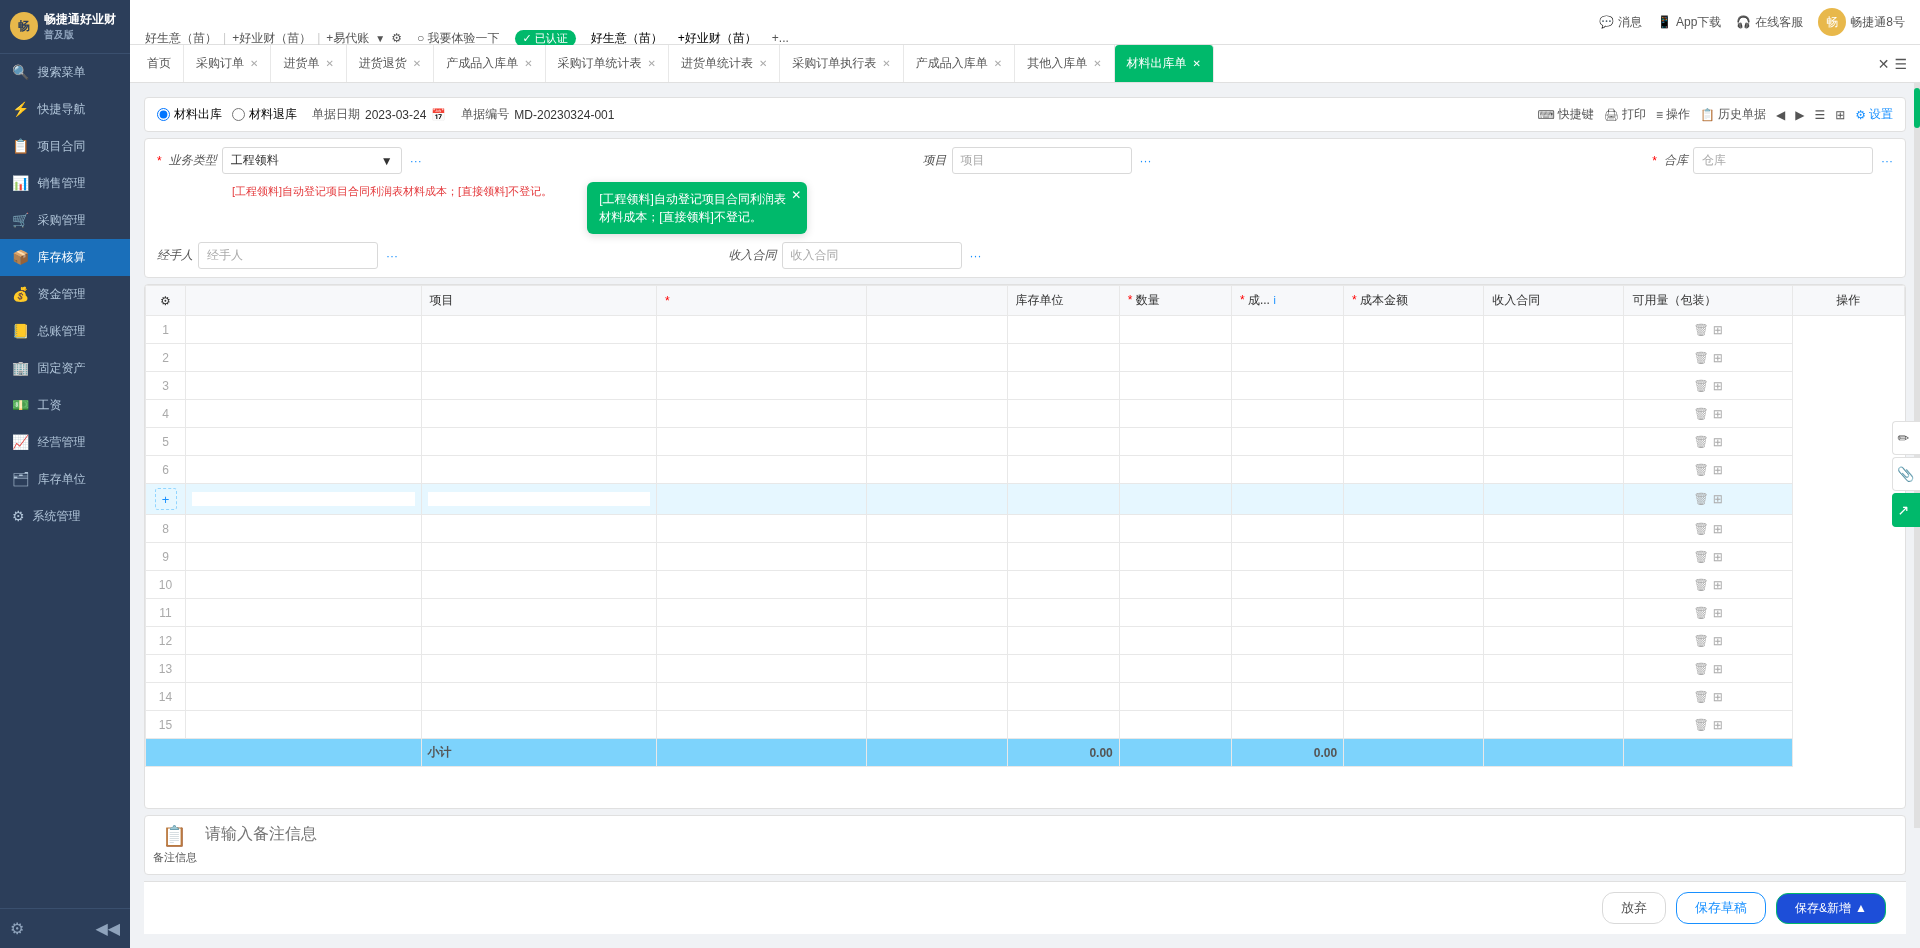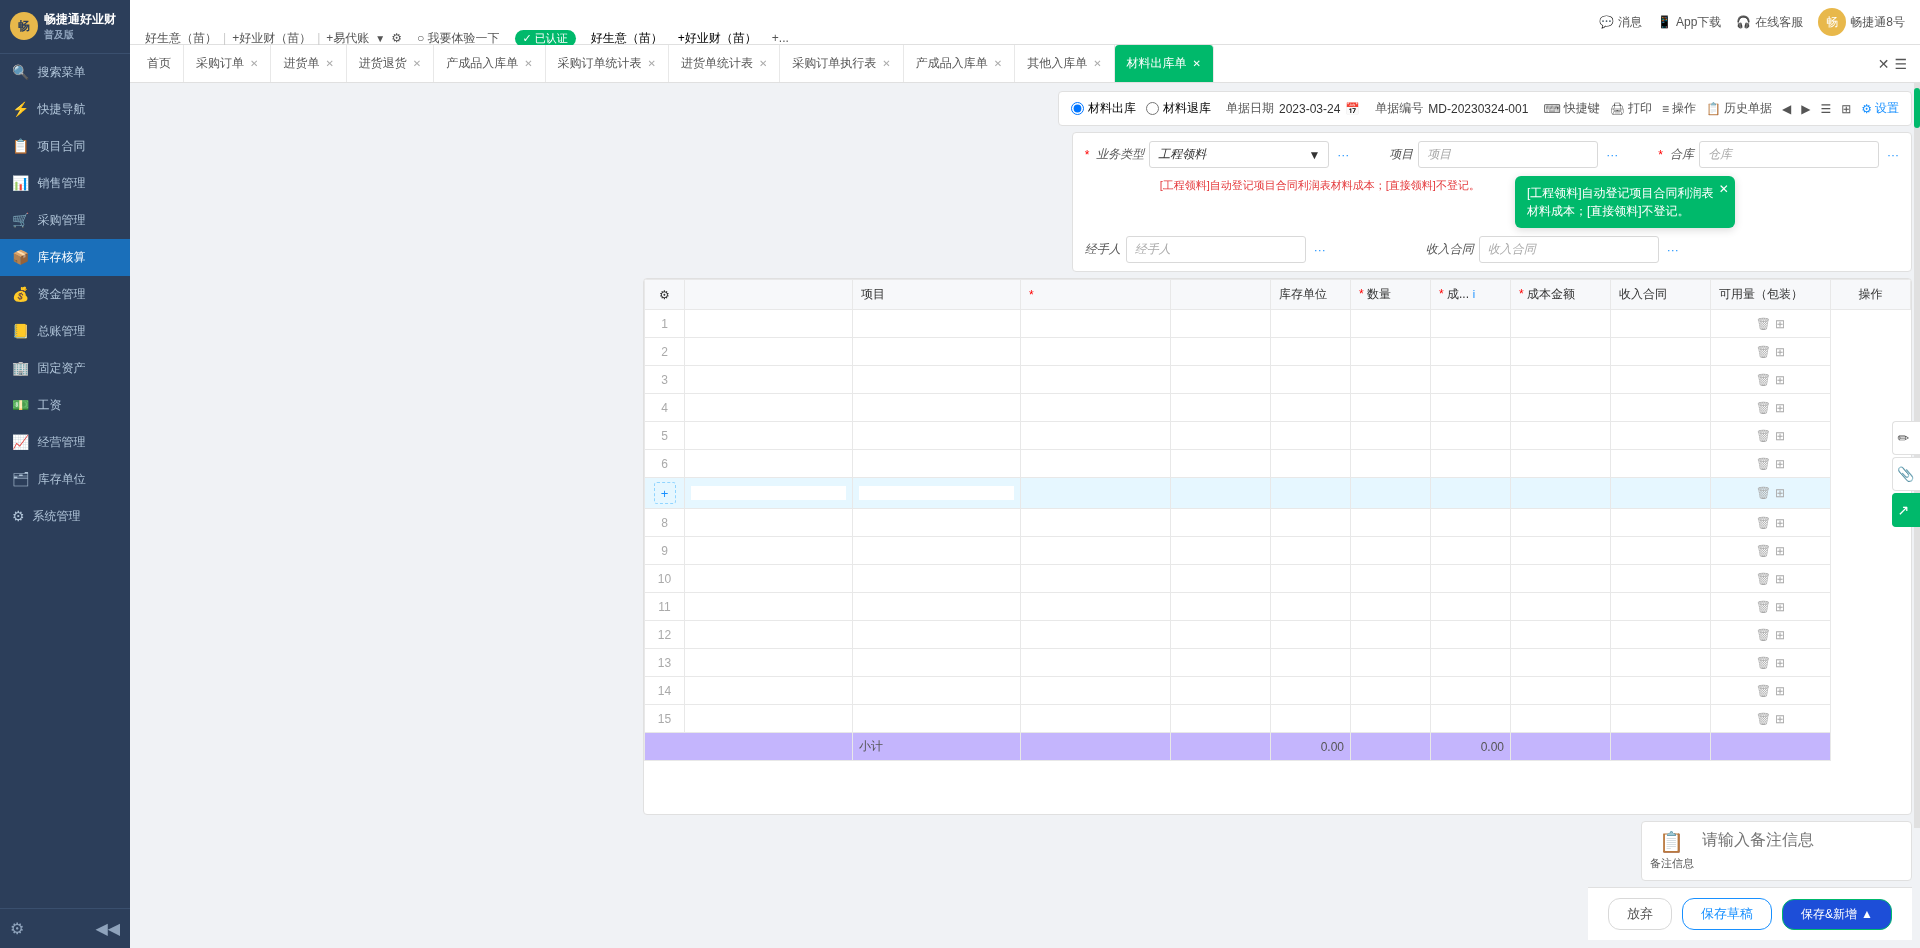--- a/index.html
+++ b/index.html
@@ -46,21 +46,21 @@
     .tabbar::-webkit-scrollbar { height: 3px; }
     .tab-item {
       display: flex; align-items: center; gap: 4px; padding: 0 12px; height: 38px; cursor: pointer; color: #555; border-right: 1px solid #e8e8e8; white-space: nowrap; font-size: 12px; flex-shrink: 0;
     }
     .tab-item.active-green { background: #00b96b; color: #fff; border-radius: 4px 4px 0 0; }
     .tab-close { font-size: 10px; color: #aaa; cursor: pointer; margin-left: 2px; }
     .tab-actions { display: flex; align-items: center; gap: 5px; margin-left: auto; flex-shrink: 0; padding: 0 8px; }
     .tab-actions .icon-btn { color: #555; cursor: pointer; font-size: 14px; }
 
     
-    .page-content { flex: 1; overflow: hidden; display: flex; flex-direction: column; padding: 8px; gap: 6px; align-items: flex-end; }
+    .page-content { flex: 1; overflow: hidden; display: flex; flex-direction: column; padding: 14px; gap: 6px; }
 
     
     .form-header {
       background: #fff; border: 1px solid #e0e0e0; border-radius: 4px; padding: 8px 12px; display: flex; align-items: center; gap: 15px; flex-shrink: 0;
     }
     .form-header .radio-group { display: flex; gap: 10px; }
     .radio-item { display: flex; align-items: center; gap: 4px; cursor: pointer; }
     .radio-item input[type=radio] { cursor: pointer; }
     .form-header .field-group { display: flex; align-items: center; gap: 5px; color: #555; }
     .form-header .field-group label { color: #555; white-space: nowrap; }
@@ -73,21 +73,21 @@
     .form-fields {
       background: #fff; border: 1px solid #e0e0e0; border-radius: 4px; padding: 8px 12px; display: flex; flex-direction: column; gap: 8px; flex-shrink: 0;
     }
     .fields-row { display: flex; align-items: center; gap: 20px; }
     .field-item { display: flex; align-items: center; gap: 5px; }
     .field-item .req { color: #f00; margin-right: 2px; }
     .field-item label { color: #555; white-space: nowrap; font-style: italic; }
     .field-item .select-box {
       border: 1px solid #d9d9d9; border-radius: 3px; padding: 4px 8px; min-width: 120px; cursor: pointer; display: flex; align-items: center; justify-content: space-between; color: #333; background: #fff;
     }
-    .field-item .select-box.wide { min-width: 180px; font-style: italic; }
+    .field-item .select-box.wide { min-width: 180px; }
     .field-item .link-btn { color: #1890ff; cursor: pointer; margin-left: 3px; }
     .error-hint { color: #e4393c; font-size: 11px; margin-top: 2px; }
     .tooltip-box {
       background: #00b96b; color: #fff; padding: 8px 12px; border-radius: 6px; font-size: 12px; line-height: 1.5; position: relative; max-width: 220px; box-shadow: 0 2px 8px rgba(0,0,0,0.15);
     }
     .tooltip-box .close-x { position: absolute; right: 6px; top: 4px; cursor: pointer; font-size: 12px; }
 
     
     .table-wrapper {
       flex: 1; background: #fff; border: 1px solid #e0e0e0; border-radius: 4px; overflow: hidden; display: flex; flex-direction: column;
@@ -96,21 +96,21 @@
     .data-table th {
       background: #f7f8fa; border: 1px solid #e8e8e8; padding: 6px 8px; text-align: left; color: #333; font-weight: 500; white-space: nowrap; font-size: 12px;
     }
     .data-table th .req { color: #f00; }
     .data-table td {
       border: 1px solid #e8e8e8; padding: 4px 6px; color: #333; font-size: 12px; height: 28px;
     }
     .data-table .row-num { color: #aaa; text-align: center; width: 30px; }
     .data-table .actions-col { text-align: center; }
     .data-table .actions-col .icon-btn { color: #aaa; cursor: pointer; font-size: 12px; margin: 0 2px; }
-    .data-table .subtotal-row td { background: #c4b5fd; font-weight: 400; color: #555; }
+    .data-table .subtotal-row td { background: #7dd3fc; font-weight: 700; color: #555; }
     .add-row-btn { background: #e6f7ff; border: 1px dashed #91d5ff; border-radius: 3px; color: #1890ff; cursor: pointer; padding: 2px 6px; font-size: 13px; display: inline-flex; align-items: center; justify-content: center; width: 22px; height: 22px; }
     .active-row td { background: #e6f7ff !important; }
 
     
     .notes-area {
       background: #fff; border: 1px solid #e0e0e0; border-radius: 4px; padding: 8px; display: flex; align-items: flex-start; gap: 8px; flex-shrink: 0; min-height: 60px;
     }
     .notes-icon { color: #1890ff; font-size: 20px; flex-shrink: 0; }
     .notes-input { flex: 1; border: none; outline: none; color: #aaa; font-size: 16px; resize: none; width: 100%; }
 

